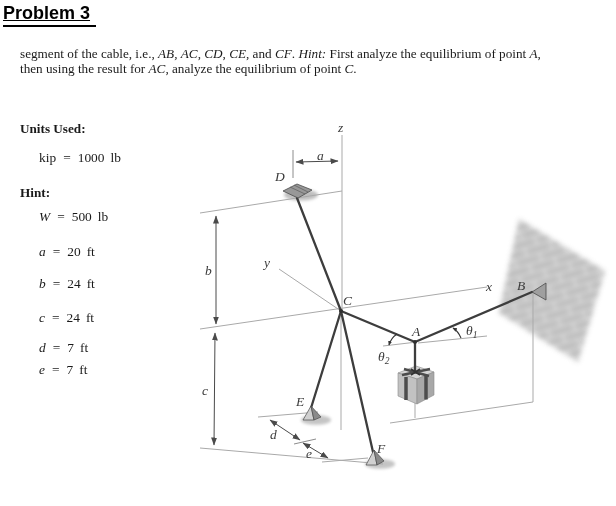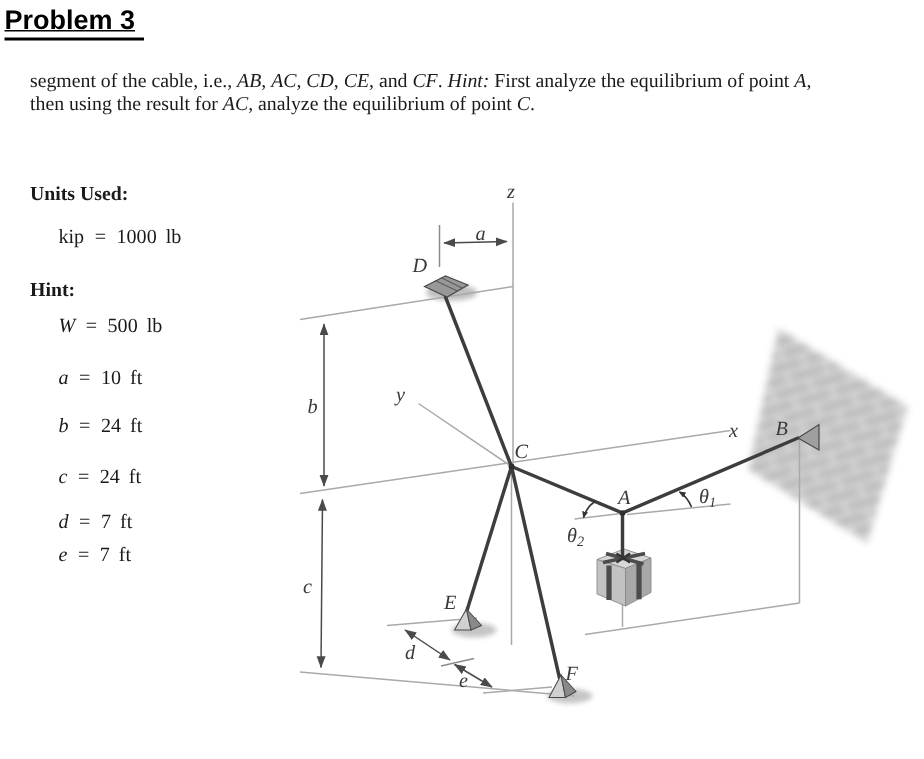--- a/index.html
+++ b/index.html
@@ -37,21 +37,21 @@
     <div class="pline"><span>segment of the cable, i.e., </span><span class="it">AB</span><span>, </span><span class="it">AC</span><span>, </span><span class="it">CD</span><span>, </span><span class="it">CE</span><span>, and </span><span class="it">CF</span><span>. </span><span class="it">Hint:</span><span> First analyze the equilibrium of point </span><span class="it">A</span><span>,</span></div>
     <div class="pline"><span>then using the result for </span><span class="it">AC</span><span>, analyze the equilibrium of point </span><span class="it">C</span><span>.</span></div>
   </div>
 
   <div class="shead" style="top:121px">Units Used:</div>
   <div class="mrow" style="top:150px"><span>kip</span><span class="eq">=</span><span>1000</span><span class="unit">lb</span></div>
 
   <div class="shead" style="top:185px">Hint:</div>
 
   <div class="mrow" style="top:209px"><span class="var">W</span><sub></sub><span class="eq">=</span><span>500</span><span class="unit">lb</span></div>
-  <div class="mrow" style="top:244px"><span class="var">a</span><sub></sub><span class="eq">=</span><span>10</span><span class="unit">ft</span></div>
+  <div class="mrow" style="top:244px"><span class="var">a</span><sub></sub><span class="eq">=</span><span>20</span><span class="unit">ft</span></div>
   <div class="mrow" style="top:276px"><span class="var">b</span><sub></sub><span class="eq">=</span><span>24</span><span class="unit">ft</span></div>
   <div class="mrow" style="top:310px"><span class="var">c</span><sub></sub><span class="eq">=</span><span>24</span><span class="unit">ft</span></div>
   <div class="mrow" style="top:340px"><span class="var">d</span><sub></sub><span class="eq">=</span><span>7</span><span class="unit">ft</span></div>
   <div class="mrow" style="top:362px"><span class="var">e</span><sub></sub><span class="eq">=</span><span>7</span><span class="unit">ft</span></div>
 
   <svg width="421" height="388" viewBox="195 118 421 388">
     <defs>
       <marker id="ah" markerUnits="userSpaceOnUse" markerWidth="9" markerHeight="8" refX="7.5" refY="3" orient="auto-start-reverse">
         <path d="M0,0 L8,3 L0,6 Z" fill="#4a4a4a"></path>
       </marker>

